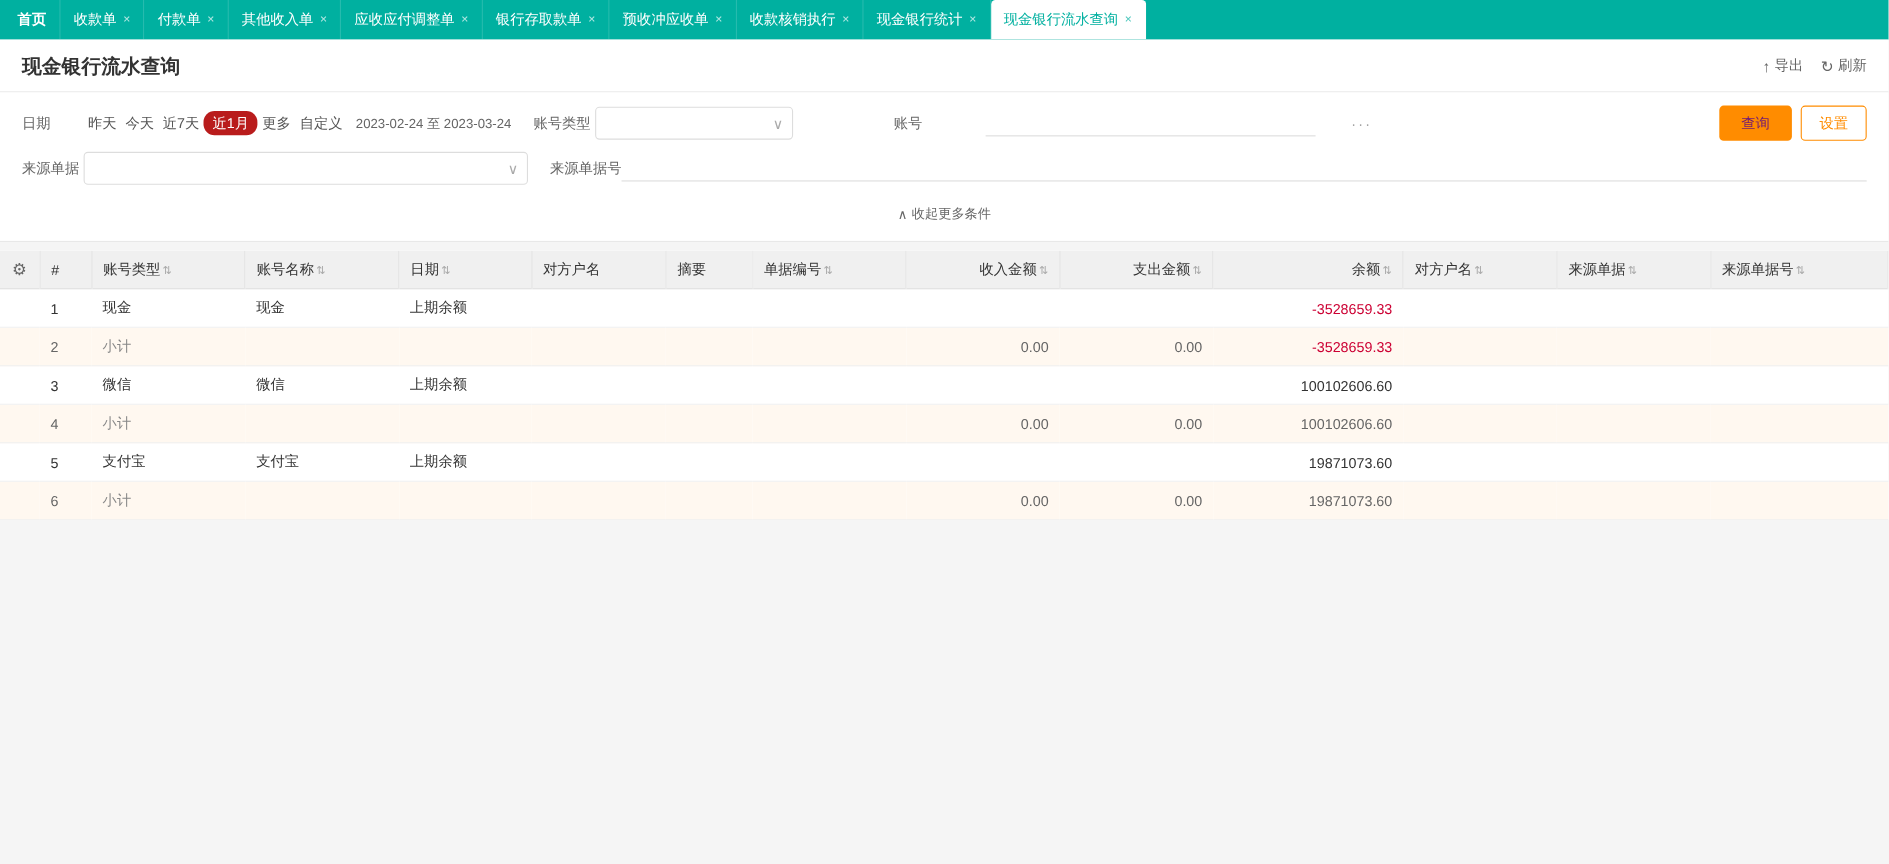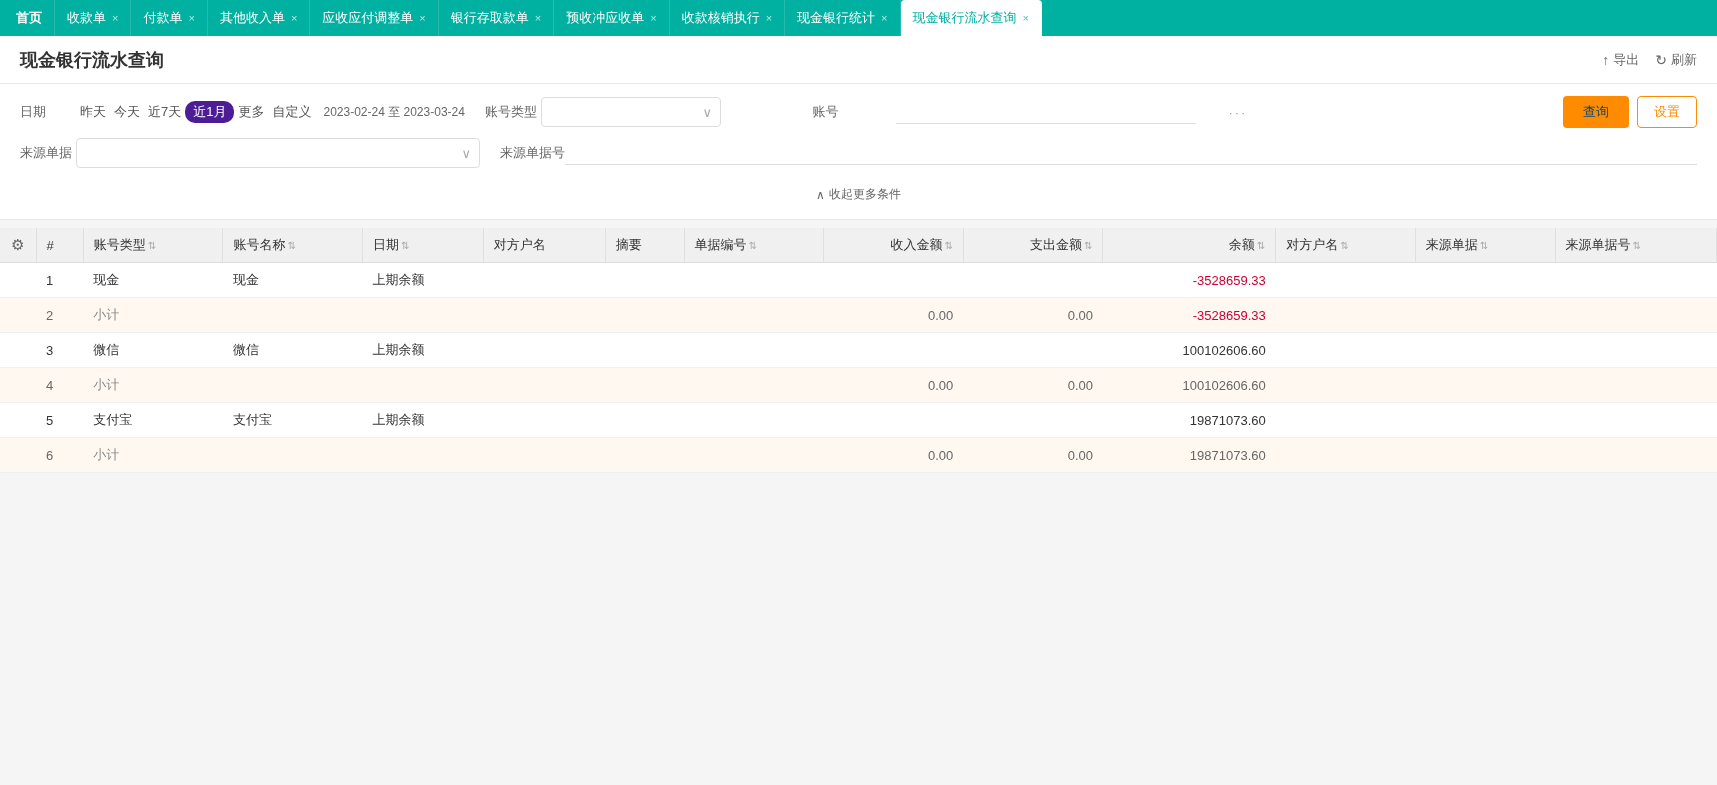--- a/index.html
+++ b/index.html
@@ -90,21 +90,21 @@
       align-items: center;
       gap: 0;
     }
     .date-btn {
       color: #555;
       cursor: pointer;
       font-size: 13px;
       padding: 2px 4px;
     }
     .date-btn.active {
-      background: #4c1d95;
+      background: #b91c1c;
       color: #fff;
       border-radius: 10px;
       padding: 2px 8px;
     }
     .date-range {
       color: #666;
       font-size: 12px;
       margin-left: 8px;
     }
     .filter-select {
@@ -139,21 +139,21 @@
     }
     .account-label {
       color: #666;
       min-width: 56px;
       font-size: 13px;
       flex-shrink: 0;
     }
     .spacer { flex: 1; }
     .query-btn {
       background: #ff8c00;
-      color: #0c4a6e;
+      color: #701a75;
       border: none;
       border-radius: 4px;
       padding: 6px 20px;
       cursor: pointer;
       font-size: 13px;
       margin-left: 8px;
       height: 32px;
     }
     .settings-btn {
       background: #fff;

